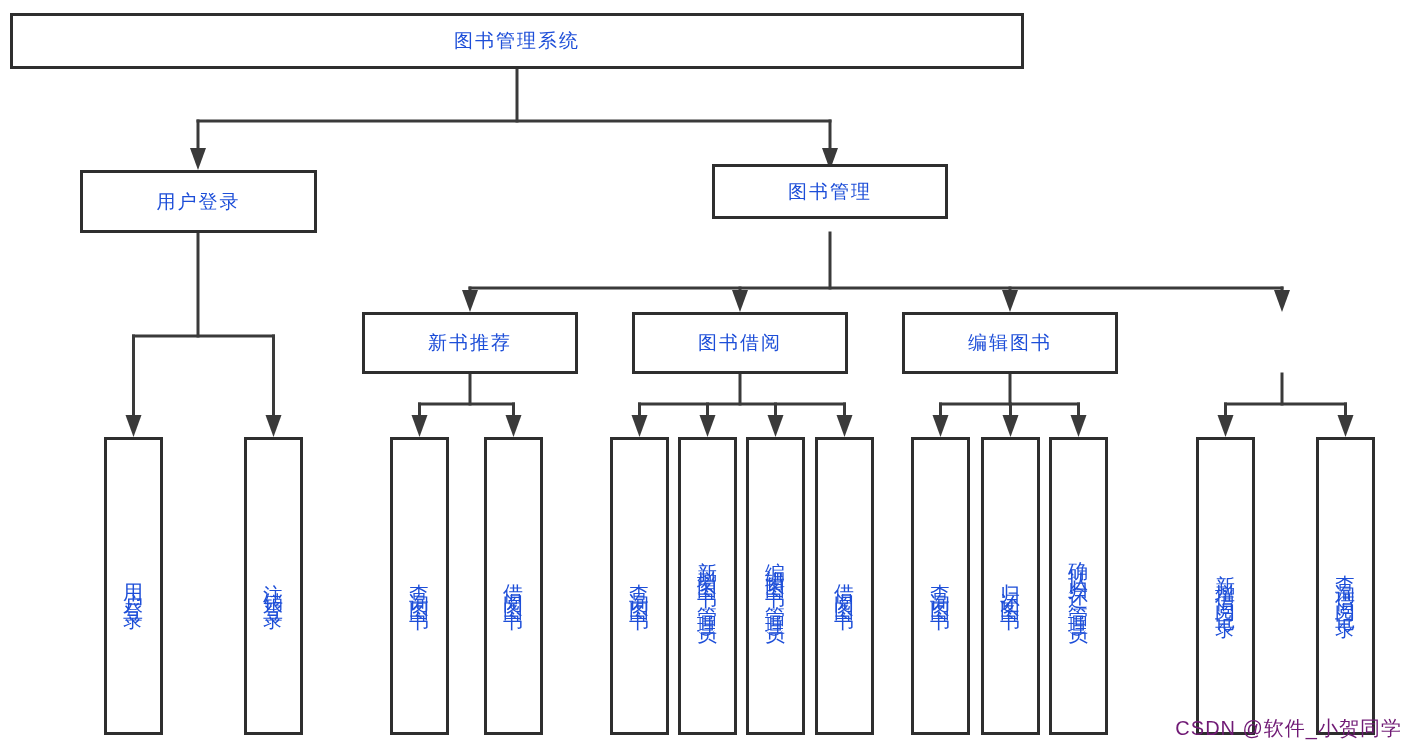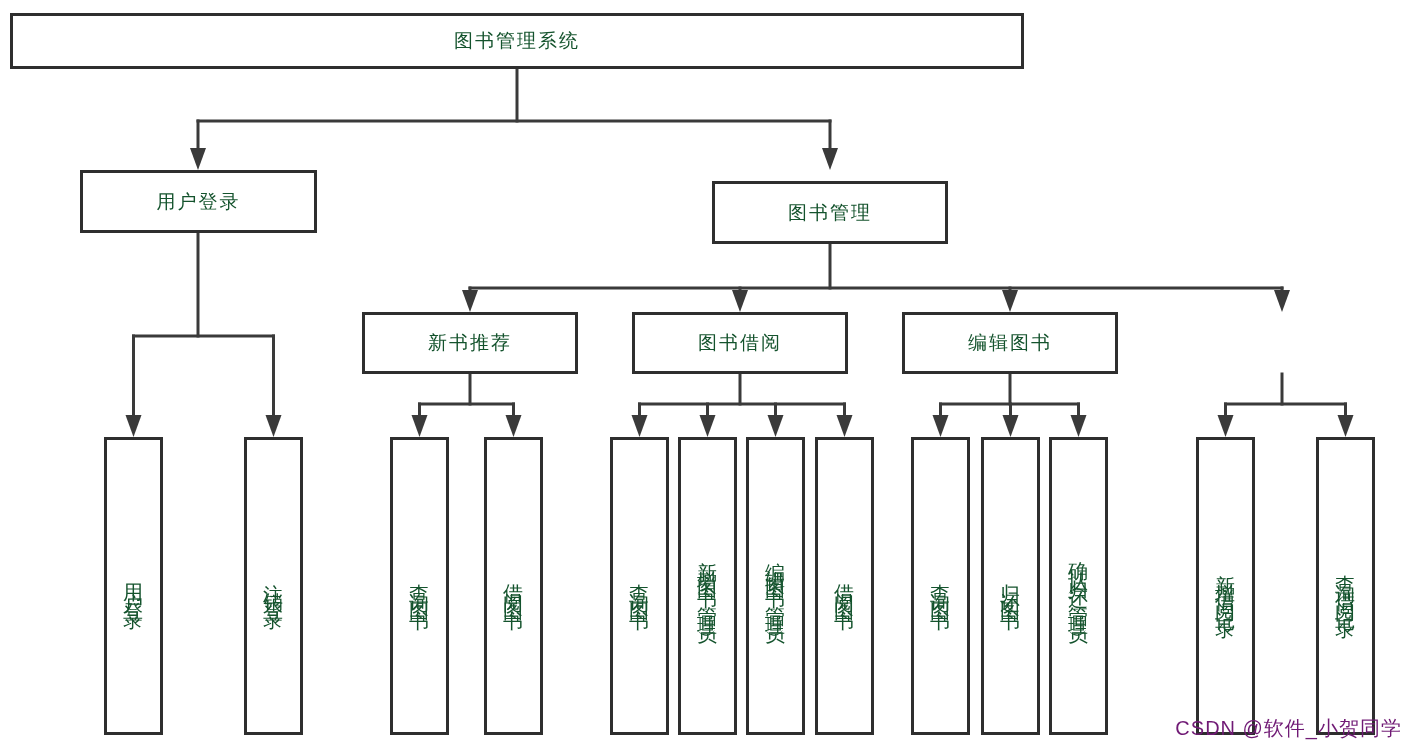--- a/index.html
+++ b/index.html
@@ -5,21 +5,21 @@
 <style>
   html,body{margin:0;padding:0;background:#ffffff;}
   .stage{
     position:relative;width:1405px;height:747px;background:#ffffff;overflow:hidden;
     font-family:"Liberation Sans","DejaVu Sans",sans-serif;
   }
   .wires{position:absolute;left:0;top:0;pointer-events:none;}
   .box{
     position:absolute;box-sizing:border-box;background:#ffffff;
     border:3px solid #2e2e2e;display:flex;align-items:center;justify-content:center;
-    color:#14532d;
+    color:#1d4ed8;
   }
   .h-box{font-size:19px;letter-spacing:2px;white-space:nowrap;}
   .v-box .box-label{
     writing-mode:vertical-rl;text-orientation:mixed;
     font-size:20px;letter-spacing:9px;line-height:1.1;
   }
   .watermark{
     position:absolute;right:3px;bottom:5px;z-index:10;
     font-size:20px;color:#701a75;letter-spacing:1px;white-space:nowrap;
   }
@@ -109,21 +109,21 @@
     </g>
   </svg>
 
   <div class="box h-box" style="left:10px;top:13px;width:1014px;height:56px">
     <span class="box-label">图书管理系统</span>
   </div>
 
   <div class="box h-box" style="left:80px;top:170px;width:237px;height:63px">
     <span class="box-label">用户登录</span>
   </div>
-  <div class="box h-box" style="left:712px;top:181px;width:236px;height:63px">
+  <div class="box h-box" style="left:712px;top:164px;width:236px;height:55px">
     <span class="box-label">图书管理</span>
   </div>
 
   <div class="box h-box" style="left:632px;top:312px;width:216px;height:62px">
     <span class="box-label">图书借阅</span>
   </div>
   <div class="box h-box" style="left:362px;top:312px;width:216px;height:62px">
     <span class="box-label">新书推荐</span>
   </div>
   <div class="box h-box" style="left:902px;top:312px;width:216px;height:62px">

